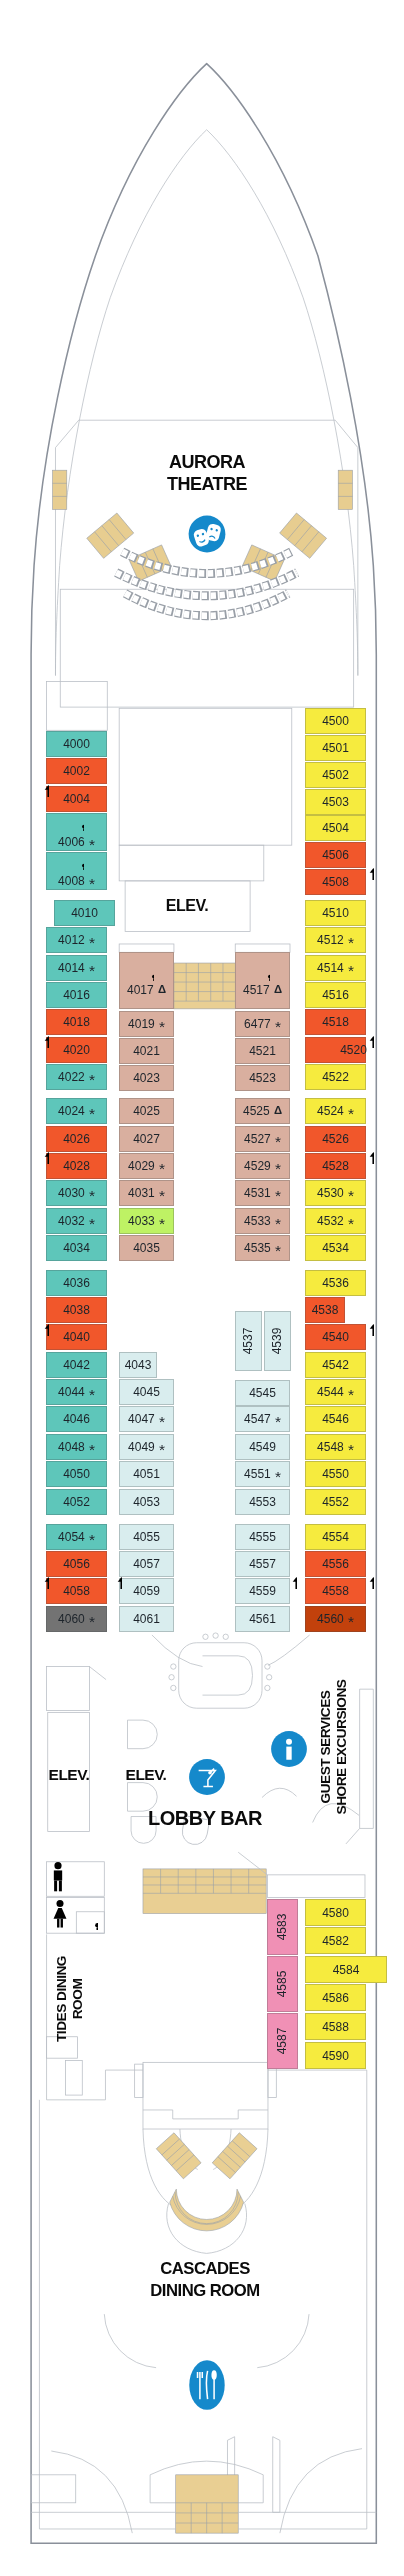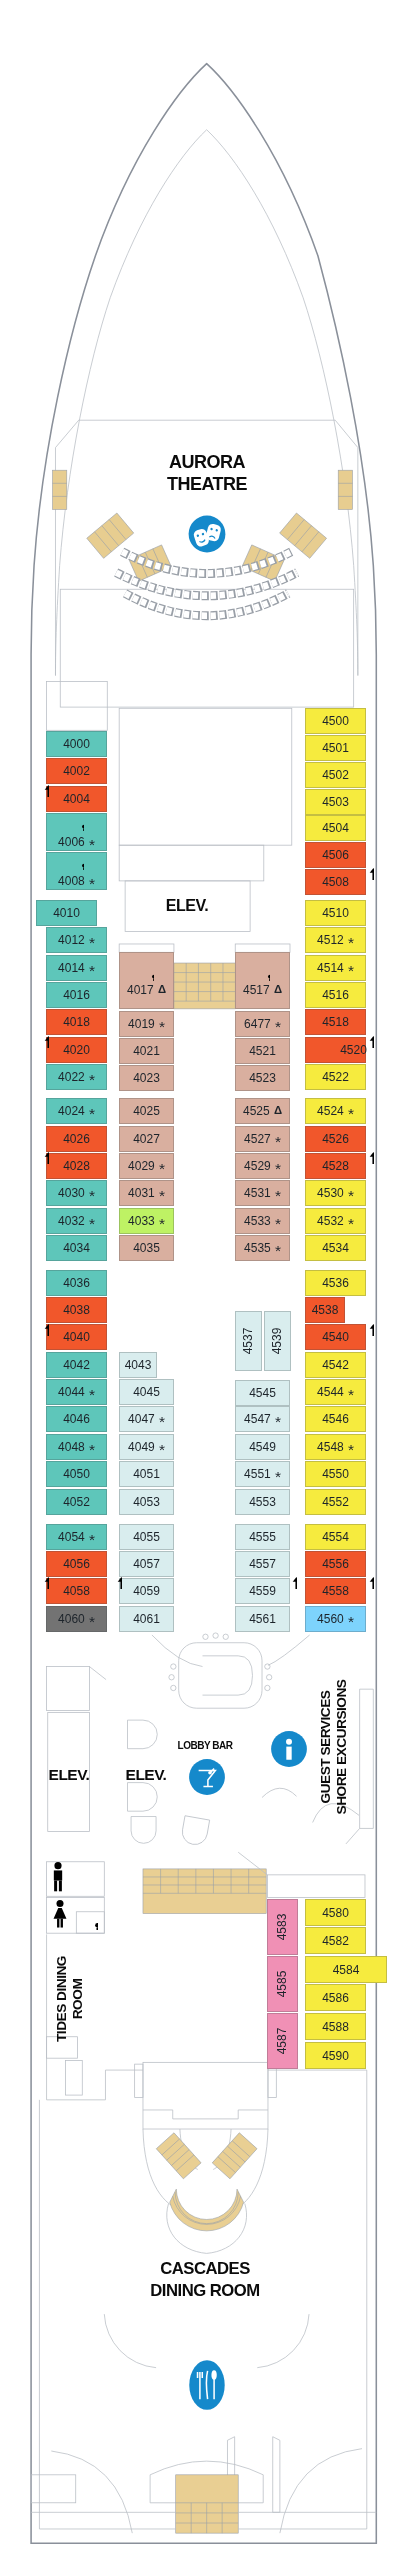--- a/index.html
+++ b/index.html
@@ -302,21 +302,21 @@
       </svg>
 </div>
 
 <div class="lbl" style="left:207px;top:462px;font-size:18px">AURORA</div>
 <div class="lbl" style="left:207px;top:484px;font-size:18px">THEATRE</div>
 
 <div class="lbl" style="left:187px;top:906px;font-size:16px">ELEV.</div>
 <div class="lbl" style="left:69px;top:1775px;font-size:15.5px">ELEV.</div>
 <div class="lbl" style="left:146px;top:1775px;font-size:15.5px">ELEV.</div>
 
-<div class="lbl" style="left:205px;top:1745px;font-size:10px">LOBBY BAR</div>
+<div class="lbl" style="left:205px;top:1818px;font-size:20px">LOBBY BAR</div>
 
 <div class="vlbl" style="left:334px;top:1747px;font-size:13.7px;line-height:16px">
   <div>GUEST SERVICES</div>
   <div>SHORE EXCURSIONS</div>
 </div>
 
 <div class="vlbl" style="left:70px;top:1999px;font-size:13.7px;line-height:16px">
   <div>TIDES DINING</div>
   <div>ROOM</div>
 </div>
@@ -350,21 +350,21 @@
     </div>
     <div class="cabin" style="left: 46px; top: 852px; width: 61px; height: 38px; background: rgb(94, 198, 186);">
       <span><svg class="wcs" viewBox="-12 -16 28 28">
           <use href="#wcg"></use>
         </svg></span>
       <span class="row">
         <span>4008</span>
         <span class="star">*</span>
       </span>
     </div>
-    <div class="cabin" style="left: 36px; top: 900px; width: 61px; height: 26px; background: rgb(94, 198, 186);">
+    <div class="cabin" style="left: 54px; top: 900px; width: 61px; height: 26px; background: rgb(94, 198, 186);">
       <span class="row">
         <span>4010</span>
       </span>
     </div>
     <div class="cabin" style="left: 46px; top: 927px; width: 61px; height: 26px; background: rgb(94, 198, 186);">
       <span class="row">
         <span>4012</span>
         <span class="star">*</span>
       </span>
     </div>
@@ -885,21 +885,21 @@
     <div class="cabin" style="left: 305px; top: 1551px; width: 61px; height: 26px; background: rgb(241, 87, 43);">
       <span class="row">
         <span>4556</span>
       </span>
     </div>
     <div class="cabin" style="left: 305px; top: 1578px; width: 61px; height: 26px; background: rgb(241, 87, 43);">
       <span class="row">
         <span>4558</span>
       </span>
     </div>
-    <div class="cabin" style="left: 305px; top: 1606px; width: 61px; height: 26px; background: #7dd3fc; align-items: center;">
+    <div class="cabin" style="left: 305px; top: 1606px; width: 61px; height: 26px; background: #c2410c; align-items: center;">
       <span class="row">
         <span>4560</span>
         <span class="star">*</span>
       </span>
     </div>
     <div class="cabin" style="left: 305px; top: 1899px; width: 61px; height: 27px; background: rgb(246, 235, 62);">
       <span class="row">
         <span>4580</span>
       </span>
     </div>

